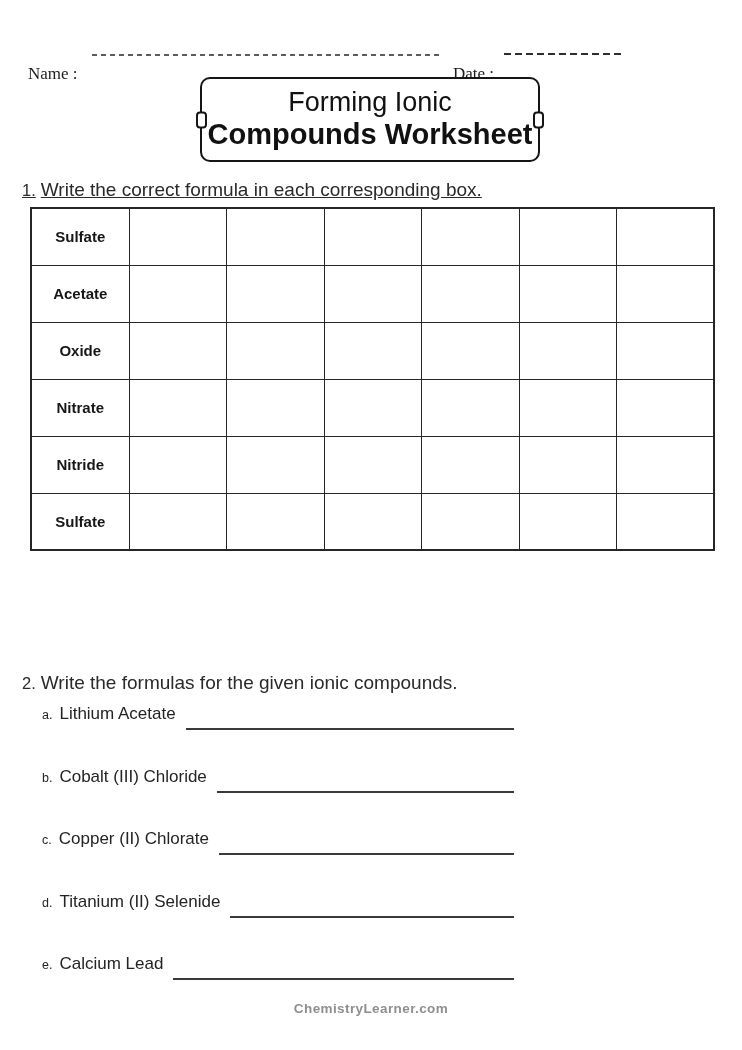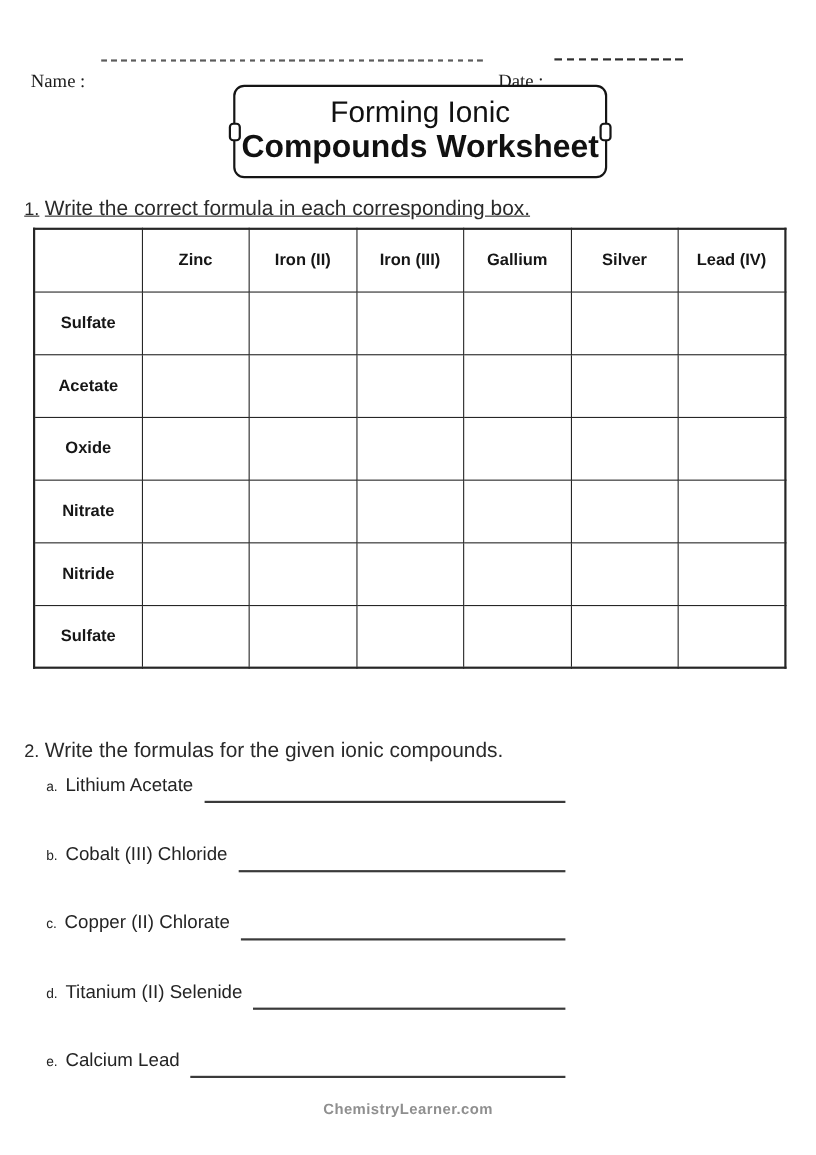--- a/index.html
+++ b/index.html
@@ -20,21 +20,21 @@
     left:92px; top:54px; width:347px; height:1.5px;
     background:repeating-linear-gradient(to right,#5c5c5c 0 5px,transparent 5px 9px);
   }
   .date-line {
     left:504px; top:53px; width:119px; height:2px;
     background:repeating-linear-gradient(to right,#2e2e2e 0 7px,transparent 7px 11px);
   }
 
   
   .title-box {
-    position:absolute; left:212px; top:77px; width:340px; height:85px;
+    position:absolute; left:200px; top:77px; width:340px; height:85px;
     box-sizing:border-box; border:2px solid #151515; border-radius:10px;
     display:flex; flex-direction:column; align-items:center; justify-content:center;
     background:#ffffff;
   }
   .title-line1 { font-size:27px; font-weight:400; line-height:1.15; color:#111; white-space:nowrap; }
   .title-line2 { font-size:29px; font-weight:700; line-height:1.15; color:#111; white-space:nowrap; }
   .handle {
     position:absolute; top:50%; transform:translateY(-50%);
     width:11px; height:17px; box-sizing:border-box;
     background:#ffffff; border:2px solid #151515; border-radius:4px;
@@ -107,29 +107,20 @@
     <colgroup>
       <col style="width:98px">
       <col style="width:97.5px">
         <col style="width:97.5px">
         <col style="width:97.5px">
       <col style="width:97.5px">
         <col style="width:97.5px">
         <col style="width:97.5px">
     </colgroup>
     <tbody>
-        <tr>
-      <td class="corner"></td>
-      <td class="colhead">Zinc</td>
-      <td class="colhead">Iron (II)</td>
-      <td class="colhead">Iron (III)</td>
-      <td class="colhead">Gallium</td>
-      <td class="colhead">Silver</td>
-      <td class="colhead">Lead (IV)</td>
-    </tr>
     <tr>
       <td class="rowhead">Sulfate</td>
       <td></td>
           <td></td>
           <td></td>
           <td></td>
           <td></td>
           <td></td>
     </tr>
     <tr>

